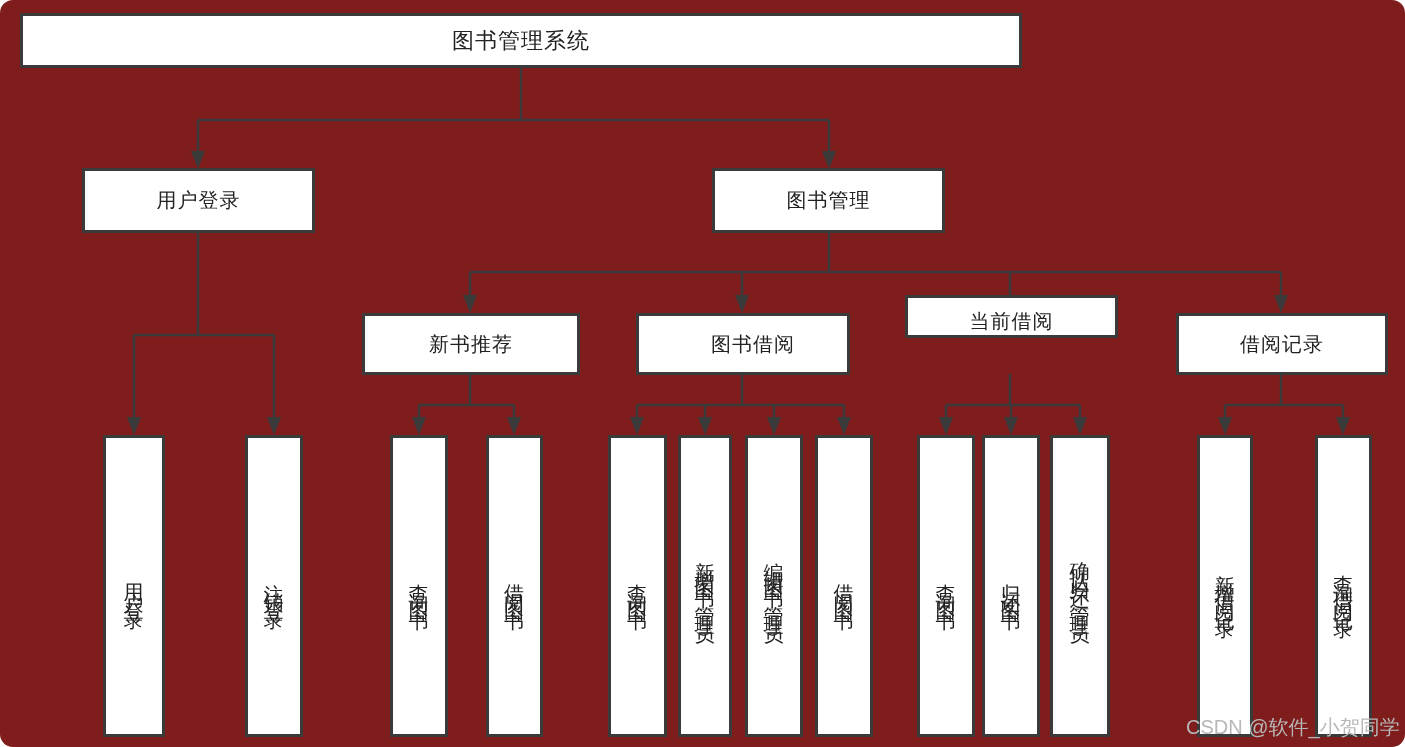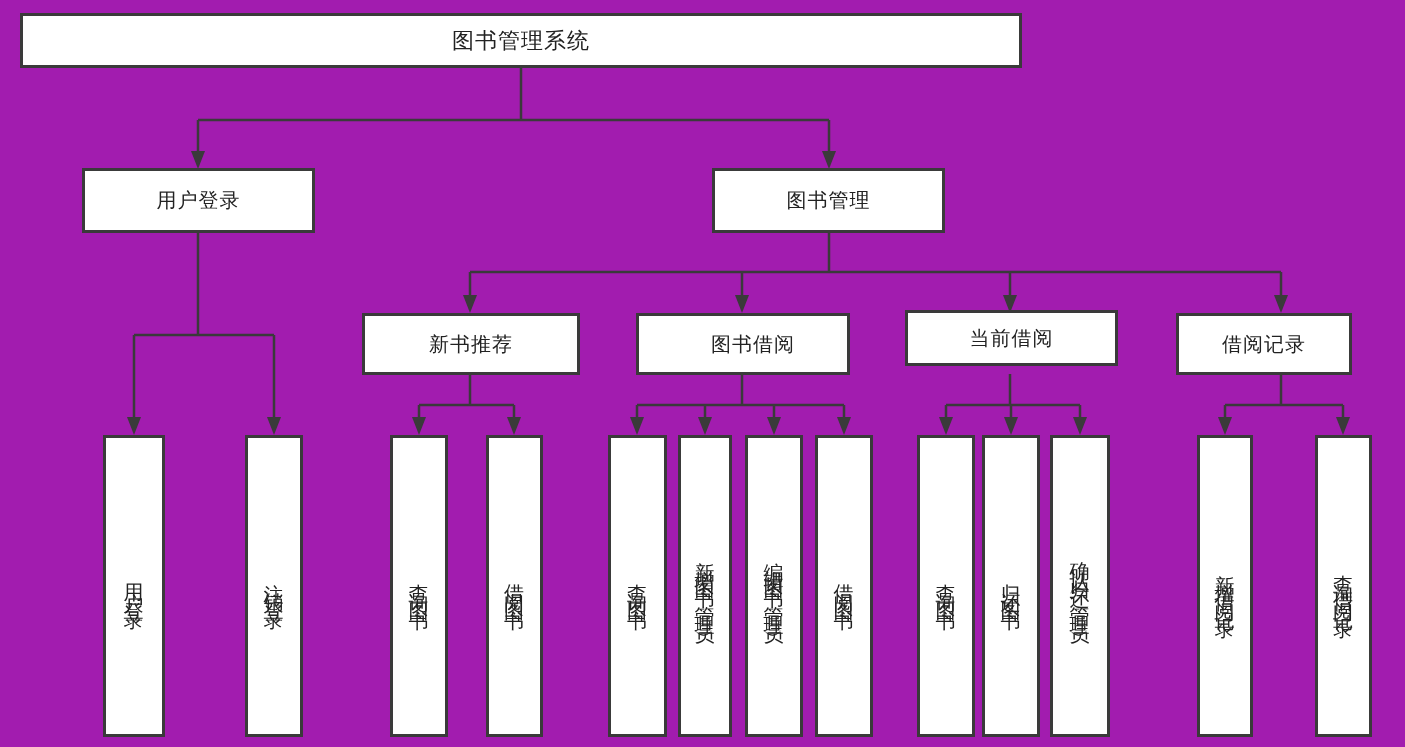--- a/index.html
+++ b/index.html
@@ -5,22 +5,23 @@
   html, body {
     margin: 0;
     padding: 0;
     background: #ffffff;
     font-family: "Liberation Sans", "DejaVu Sans", sans-serif;
   }
   #stage {
     position: relative;
     width: 1405px;
     height: 747px;
-    background: #a21caf;
+    background: #7f1d1d;
     overflow: hidden;
+    border-radius: 13px;
   }
   #connectors {
     position: absolute;
     left: 0;
     top: 0;
     z-index: 1;
   }
   .node {
     position: absolute;
     box-sizing: border-box;
@@ -121,24 +122,24 @@
   <div class="node h" style="left:362px; top:313px; width:218px; height:62px;">
     <span>新书推荐</span>
   </div>
 
   <div class="node h" style="left:712px; top:168px; width:233px; height:65px;">
     <span>图书管理</span>
   </div>
   <div class="node h" style="left:636px; top:313px; width:214px; height:62px;padding-left:20px;">
     <span>图书借阅</span>
   </div>
-  <div class="node h" style="left:905px; top:310px; width:213px; height:56px;">
+  <div class="node h" style="left:905px; top:295px; width:213px; height:43px;align-items:flex-end;">
     <span>当前借阅</span>
   </div>
-  <div class="node h" style="left:1176px; top:313px; width:176px; height:62px;align-items:center;">
+  <div class="node h" style="left:1176px; top:313px; width:212px; height:62px;align-items:center;">
     <span>借阅记录</span>
   </div>
 
   <div class="node v" style="left:103px; top:435px; width:62px; height:302px;">
     <span class="vtext">用户登录</span>
   </div>
   <div class="node v" style="left:245px; top:435px; width:58px; height:302px;">
     <span class="vtext">注销登录</span>
   </div>
 
@@ -172,14 +173,15 @@
     <span class="vtext">确认归还（管理员）</span>
   </div>
 
   <div class="node v" style="left:1197px; top:435px; width:56px; height:302px;">
     <span class="vtext">新增借阅记录</span>
   </div>
   <div class="node v" style="left:1315px; top:435px; width:57px; height:302px;">
     <span class="vtext">查询借阅记录</span>
   </div>
 
+  <div class="watermark">CSDN @软件_小贺同学</div>
 
 </div>
 
 </body></html>

